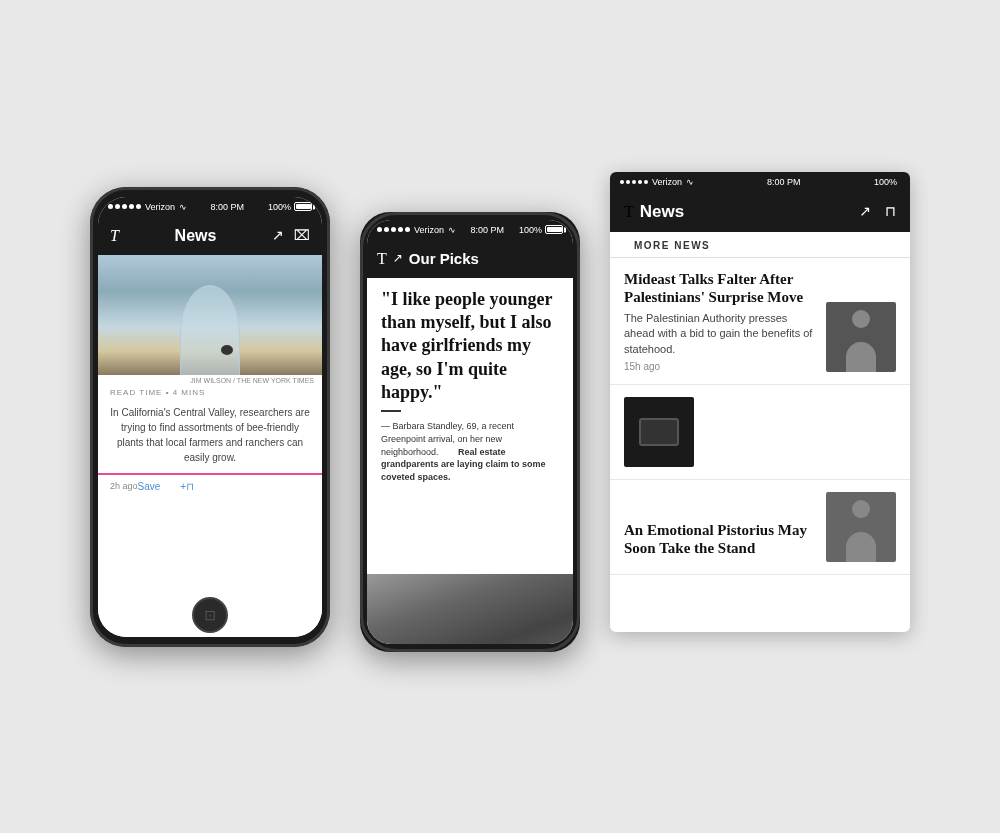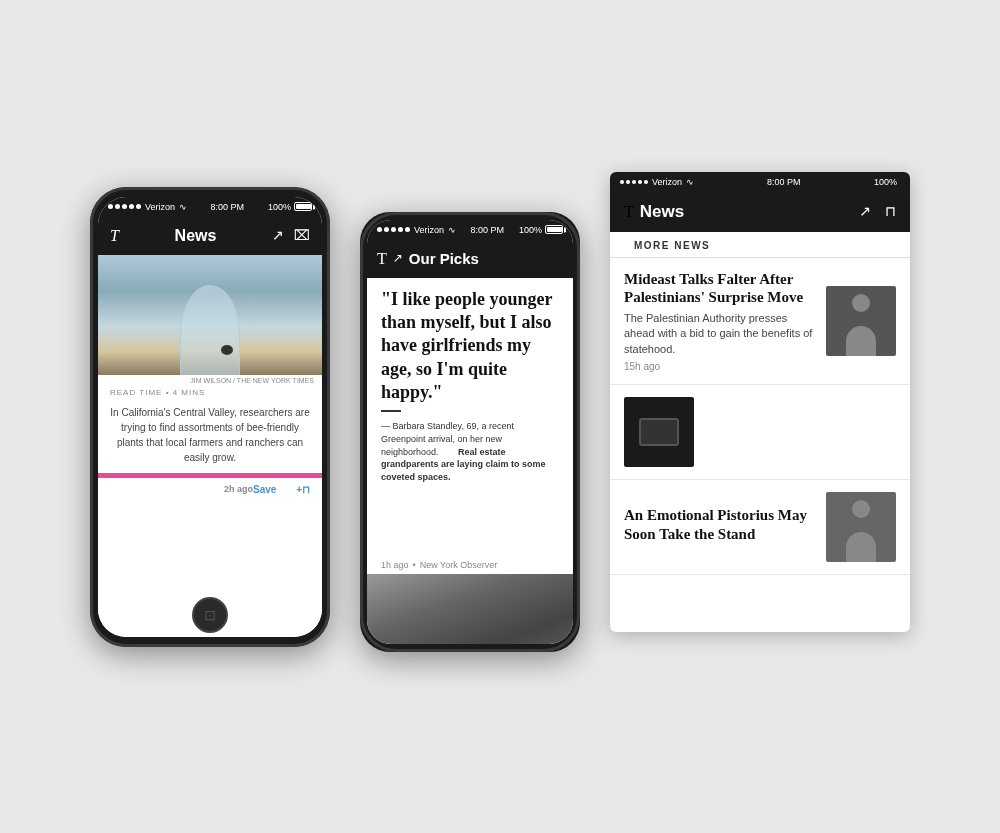--- a/index.html
+++ b/index.html
@@ -178,25 +178,24 @@
     .article-summary {
       font-family: -apple-system, sans-serif;
       font-size: 10px;
       color: #444;
       line-height: 1.5;
       padding: 4px 12px 8px;
       text-align: center;
     }
     .article-footer {
       display: flex;
-      justify-content: flex-end;
+      justify-content: flex-start;
       align-items: center;
       padding: 6px 12px;
-      border-top: 5px solid #ec4899;
-      font-weight: bold;
+      border-top: 2px solid #ec4899;
     }
     .article-time {
       font-family: -apple-system, sans-serif;
       font-size: 9px;
       color: #888;
     }
     .save-button {
       font-family: -apple-system, sans-serif;
       font-size: 10px;
       color: #4a90d9;
@@ -320,21 +319,21 @@
 
     .news-scroll {
       flex: 1;
       overflow: hidden;
     }
     .news-item {
       display: flex;
       gap: 10px;
       padding: 12px 14px;
       border-bottom: 1px solid #e8e8e8;
-      align-items: center;
+      align-items: flex-end;
     }
     .news-item-content { flex: 1; }
     .news-item-title {
       font-size: 15px;
       font-weight: 700;
       line-height: 1.25;
       color: #111;
       margin-bottom: 4px;
     }
     .news-item-summary {
@@ -479,25 +478,20 @@
     </div>
 
     <div class="quote-section">
       <div class="quote-text">"I like people younger than myself, but I also have girlfriends my age, so I'm quite happy."</div>
       <div class="quote-divider"></div>
       <div class="quote-attribution">
         <span>— Barbara Standley, 69, a recent Greenpoint arrival, on her new neighborhood.</span>
         <strong>Real estate grandparents are laying claim to some coveted spaces.</strong>
       </div>
     </div>
-    <div class="quote-footer">
-      <span>1h ago</span>
-      <span>•</span>
-      <span>New York Observer</span>
-    </div>
 
     <div class="article-image2">
       <div style="width:100%;height:100%;background:linear-gradient(160deg,#999 0%,#666 40%,#444 80%,#555 100%);"></div>
     </div>
   </div>
 </div>
 
 <div class="right-panel">
 
   <div class="right-status">

